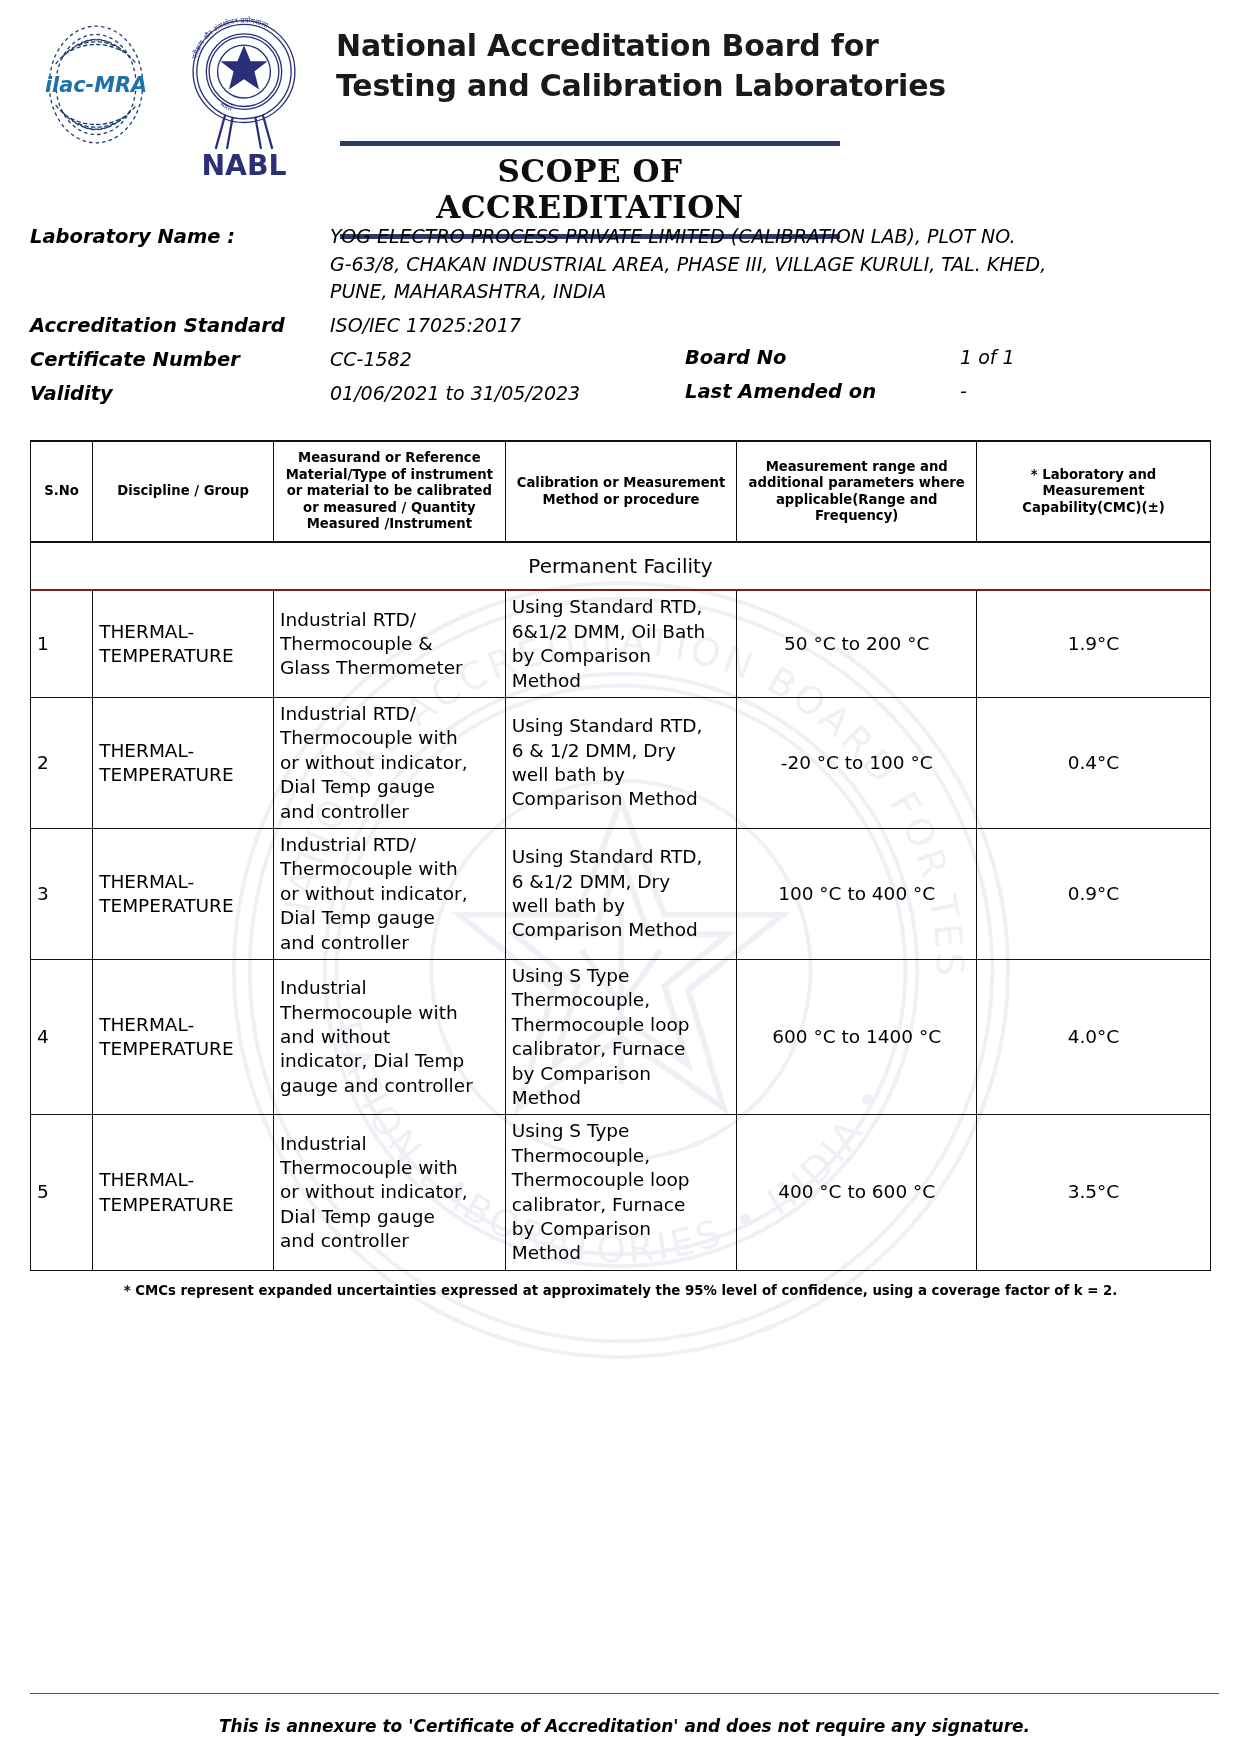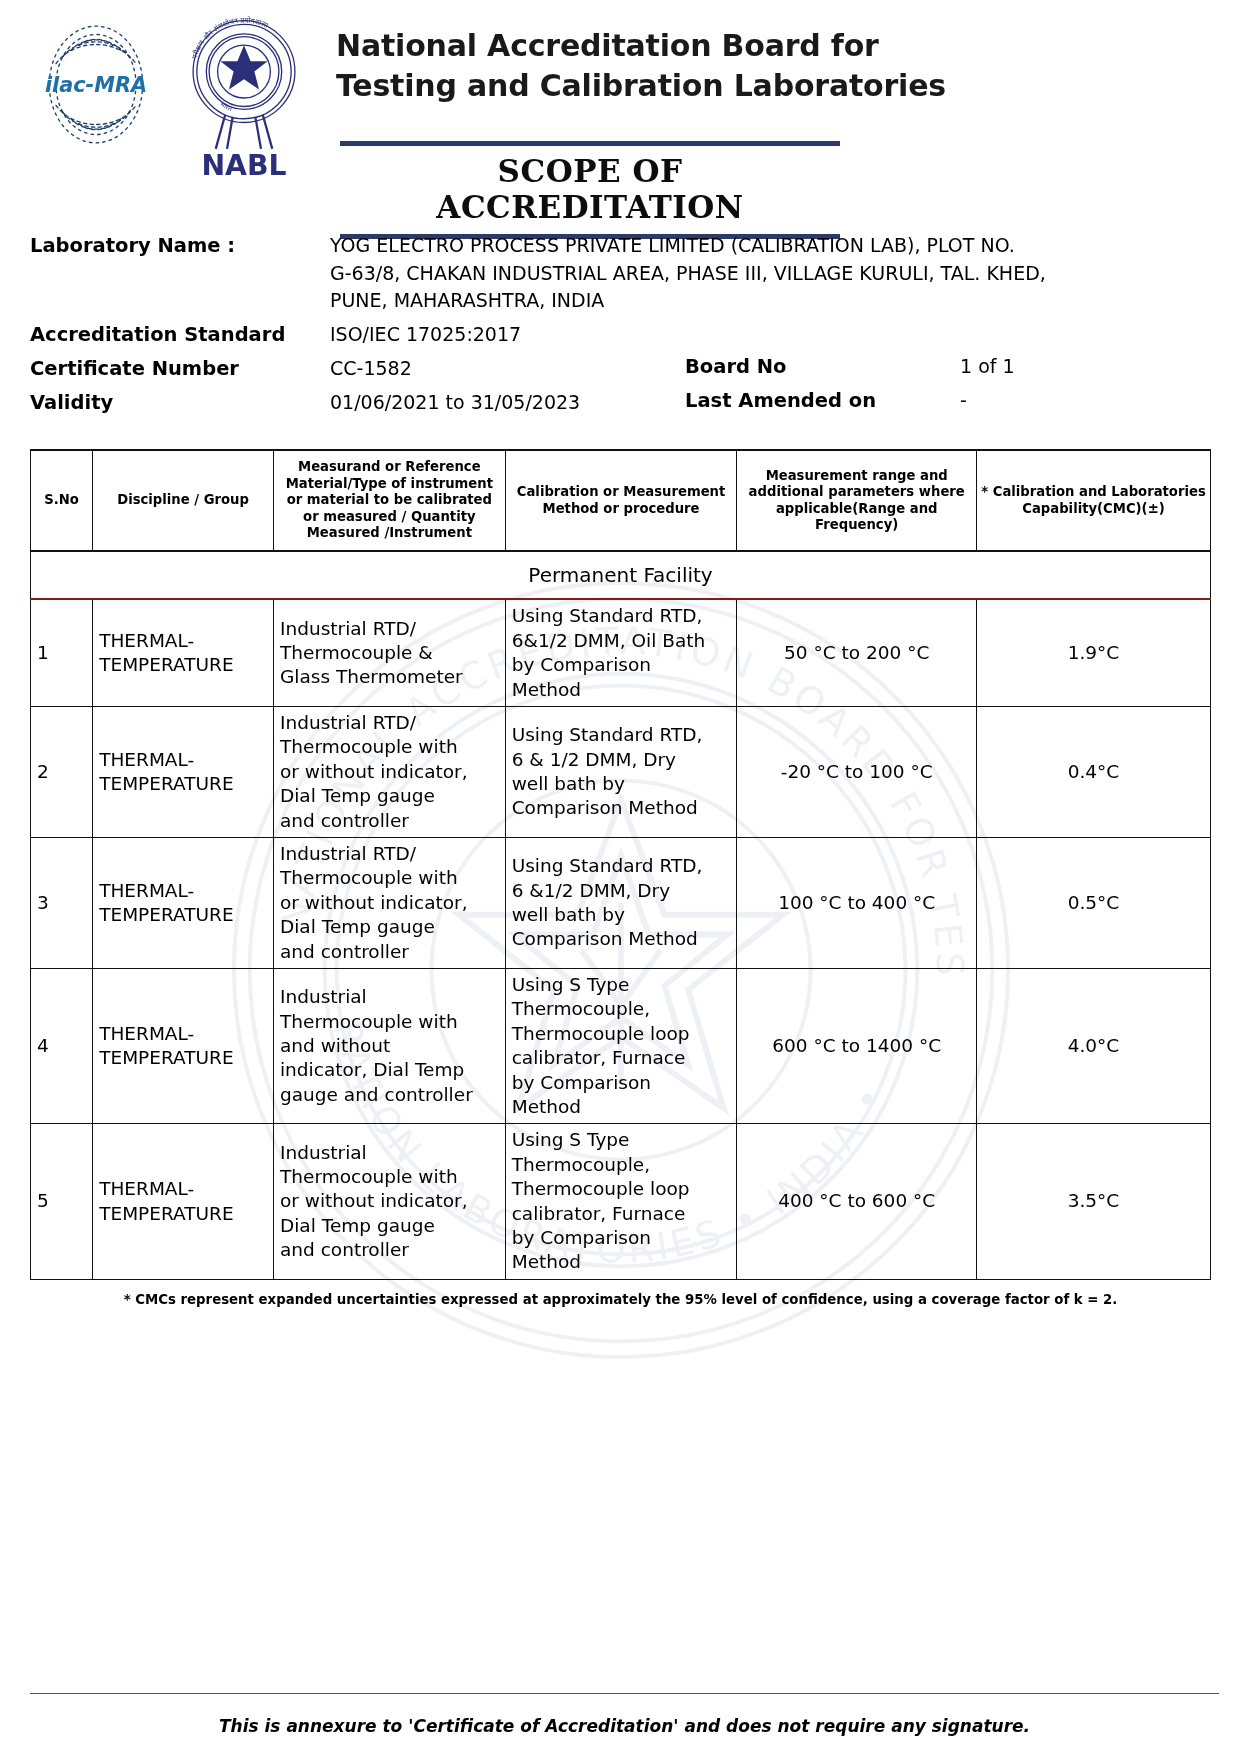--- a/index.html
+++ b/index.html
@@ -94,22 +94,23 @@
     font-weight: bold;
     font-size: 31px;
     letter-spacing: 0.5px;
     text-align: center;
     padding: 7px 0 9px 0;
     color: #0d0d0d;
   }
 
   
   .info {
-    margin-top: 27px;
+    margin-top: 18px;
     font-size: 19px;
+    font-style: italic;
   }
   .info-row {
     display: flex;
     align-items: flex-start;
     margin-bottom: 6px;
   }
   .info-label {
     flex: 0 0 300px;
     font-weight: bold;
     font-size: 19.5px;
@@ -348,21 +349,21 @@
           <col class="col-range">
           <col class="col-cmc">
       </colgroup>
       <thead>
         <tr>
           <th>S.No</th>
           <th>Discipline / Group</th>
           <th>Measurand or Reference Material/Type of instrument or material to be calibrated or measured / Quantity Measured /Instrument</th>
           <th>Calibration or Measurement Method or procedure</th>
           <th>Measurement range and additional parameters where applicable(Range and Frequency)</th>
-          <th>* Calibration and Laboratories Capability(CMC)(±)</th>
+          <th>* Laboratory and Measurement Capability(CMC)(±)</th>
         </tr>
       </thead>
       <tbody>
         <tr class="facility">
           <td colspan="6">Permanent Facility</td>
         </tr>
 
         <tr>
           <td class="c-sno">1</td>
           <td class="c-disc">THERMAL-TEMPERATURE</td>
@@ -399,21 +400,21 @@
           <td class="c-meas">Industrial RTD/
 Thermocouple with
 or without indicator,
 Dial Temp gauge
 and controller</td>
           <td class="c-method">Using Standard RTD,
 6 &amp;1/2 DMM, Dry
 well bath by
 Comparison Method</td>
           <td class="c-range">100 °C to 400 °C</td>
-          <td class="c-cmc">0.5°C</td>
+          <td class="c-cmc">0.9°C</td>
         </tr>
 
         <tr>
           <td class="c-sno">4</td>
           <td class="c-disc">THERMAL-TEMPERATURE</td>
           <td class="c-meas">Industrial
 Thermocouple with
 and without
 indicator, Dial Temp
 gauge and controller</td>

